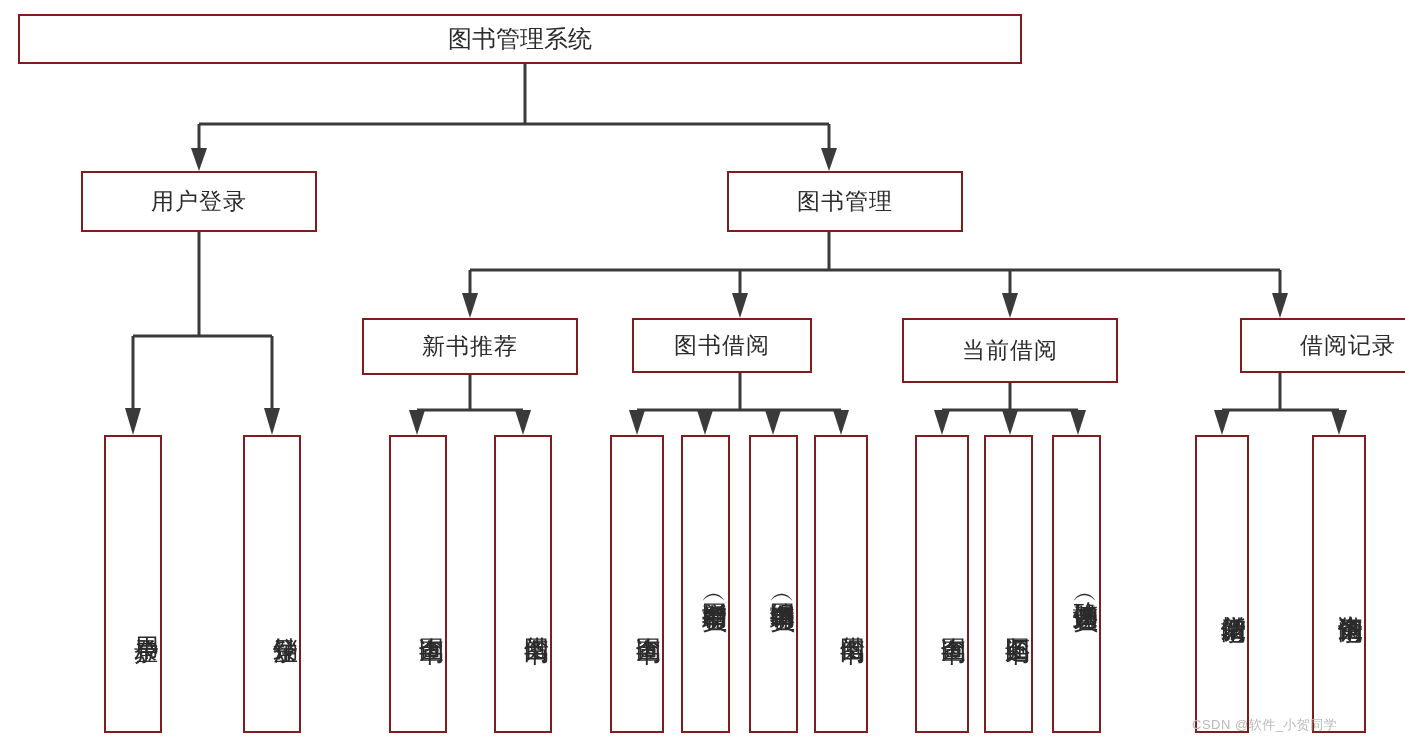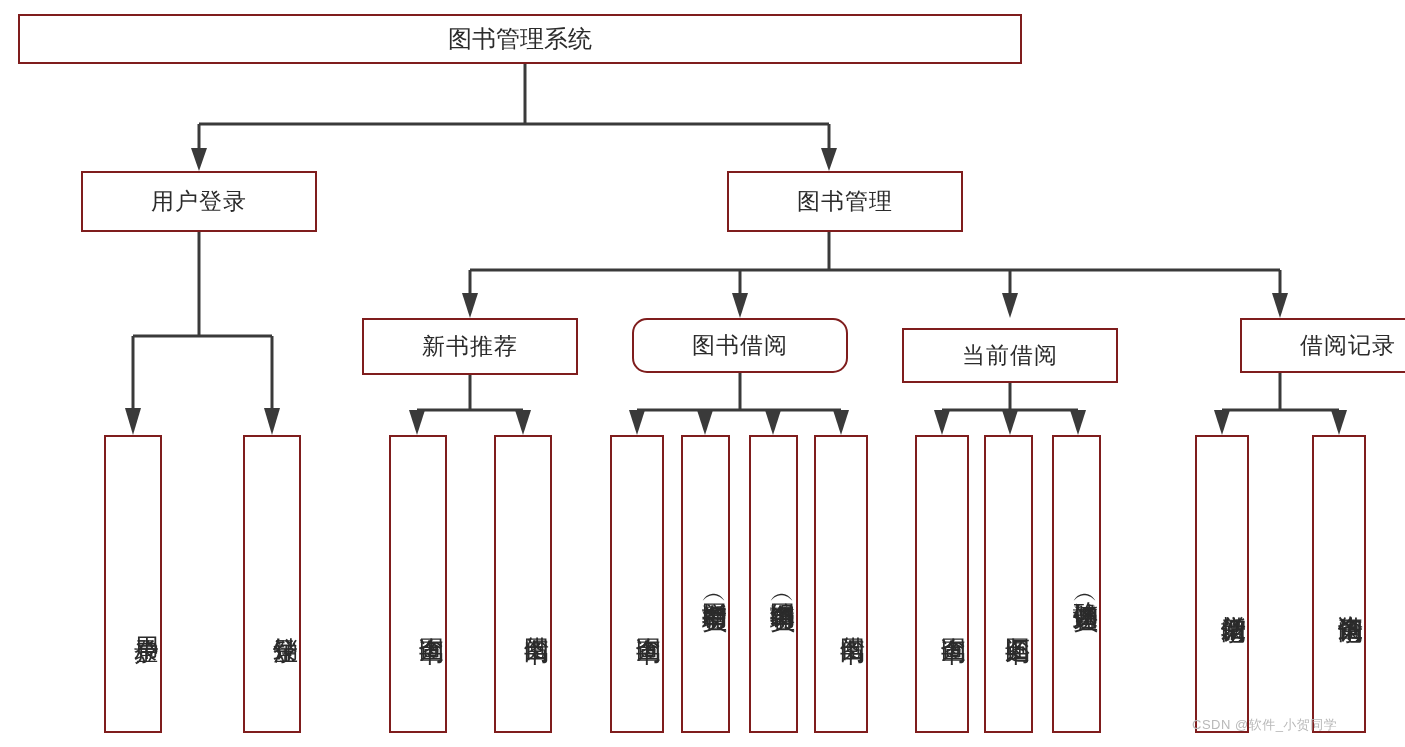--- a/index.html
+++ b/index.html
@@ -104,22 +104,22 @@
     <polygon points="1214,410 1230,410 1222,435"></polygon>
     <polygon points="1331,410 1347,410 1339,435"></polygon>
   </svg>
 
   <div class="node root" style="left:18px;top:14px;width:1004px;height:50px;">图书管理系统</div>
 
   <div class="node horiz" style="left:81px;top:171px;width:236px;height:61px;">用户登录</div>
   <div class="node horiz" style="left:711px;top:171px;width:236px;height:61px;margin-left:16px;">图书管理</div>
 
   <div class="node horiz" style="left:362px;top:318px;width:216px;height:57px;">新书推荐</div>
-  <div class="node horiz" style="left:632px;top:318px;width:216px;height:55px;border-radius:15px;">图书借阅</div>
-  <div class="node horiz" style="left:902px;top:328px;width:216px;height:55px;">当前借阅</div>
+  <div class="node horiz" style="left:632px;top:318px;width:180px;height:55px;">图书借阅</div>
+  <div class="node horiz" style="left:902px;top:318px;width:216px;height:65px;">当前借阅</div>
   <div class="node horiz" style="left:1240px;top:318px;width:216px;height:55px;">借阅记录</div>
 
   <div class="node vert" style="left:104px;top:435px;width:58px;height:298px;padding-top:70px;">用户登录</div>
   <div class="node vert" style="left:243px;top:435px;width:58px;height:298px;padding-top:70px;">注销登录</div>
 
   <div class="node vert" style="left:389px;top:435px;width:58px;height:298px;padding-top:70px;">查询图书</div>
   <div class="node vert" style="left:494px;top:435px;width:58px;height:298px;padding-top:70px;">借阅图书</div>
 
   <div class="node vert" style="left:610px;top:435px;width:54px;height:298px;padding-top:70px;">查询图书</div>
   <div class="node vert" style="left:681px;top:435px;width:49px;height:298px;padding-top:4px;">新增图书（管理员）</div>

